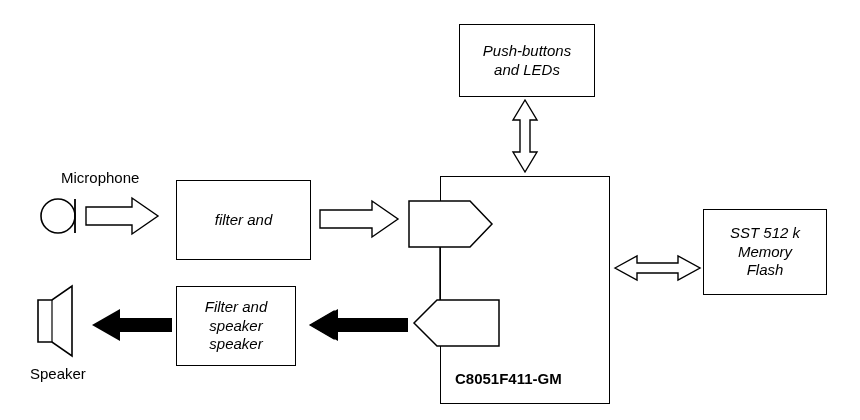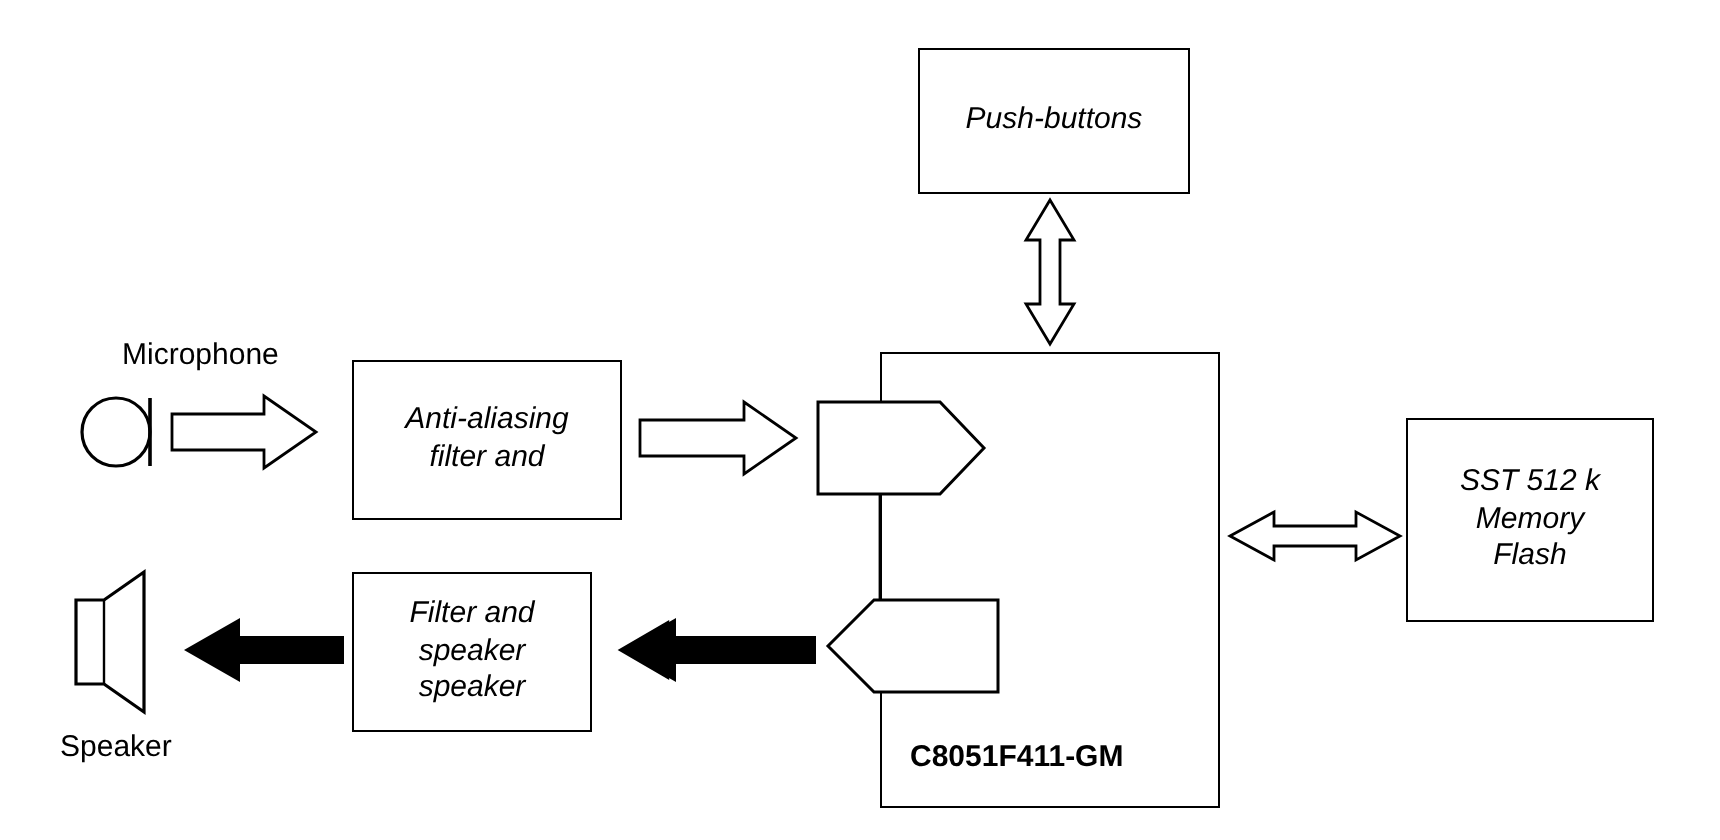--- a/index.html
+++ b/index.html
@@ -61,42 +61,42 @@
   }
 </style>
 </head>
 <body>
 
 <div id="diagram">
 
   <div class="box" style="left:459px; top:24px; width:136px; height:73px;">
     <div>
       <div>Push-buttons</div>
+      <div>and LEDs</div>
     </div>
   </div>
 
   <div class="box" style="left:176px; top:180px; width:135px; height:80px;">
     <div>
-      <div>Anti-aliasing</div>
       <div>filter and</div>
     </div>
   </div>
 
   <div class="box" style="left:176px; top:286px; width:120px; height:80px;">
     <div>
       <div>Filter and</div>
       <div>speaker</div>
       <div>speaker</div>
     </div>
   </div>
 
   <div class="box" style="left:440px; top:176px; width:170px; height:228px;"></div>
   <div class="mcu-label" style="left:455px; top:370px;">C8051F411-GM</div>
 
-  <div class="box" style="left:703px; top:209px; width:124px; height:102px;">
+  <div class="box" style="left:703px; top:209px; width:124px; height:86px;">
     <div>
       <div>SST 512 k</div>
       <div>Memory</div>
       <div>Flash</div>
     </div>
   </div>
 
   <div class="conv-label" style="left:419px; top:213px;">ADC</div>
   <div class="conv-label" style="left:448px; top:312px;">DAC</div>
 

